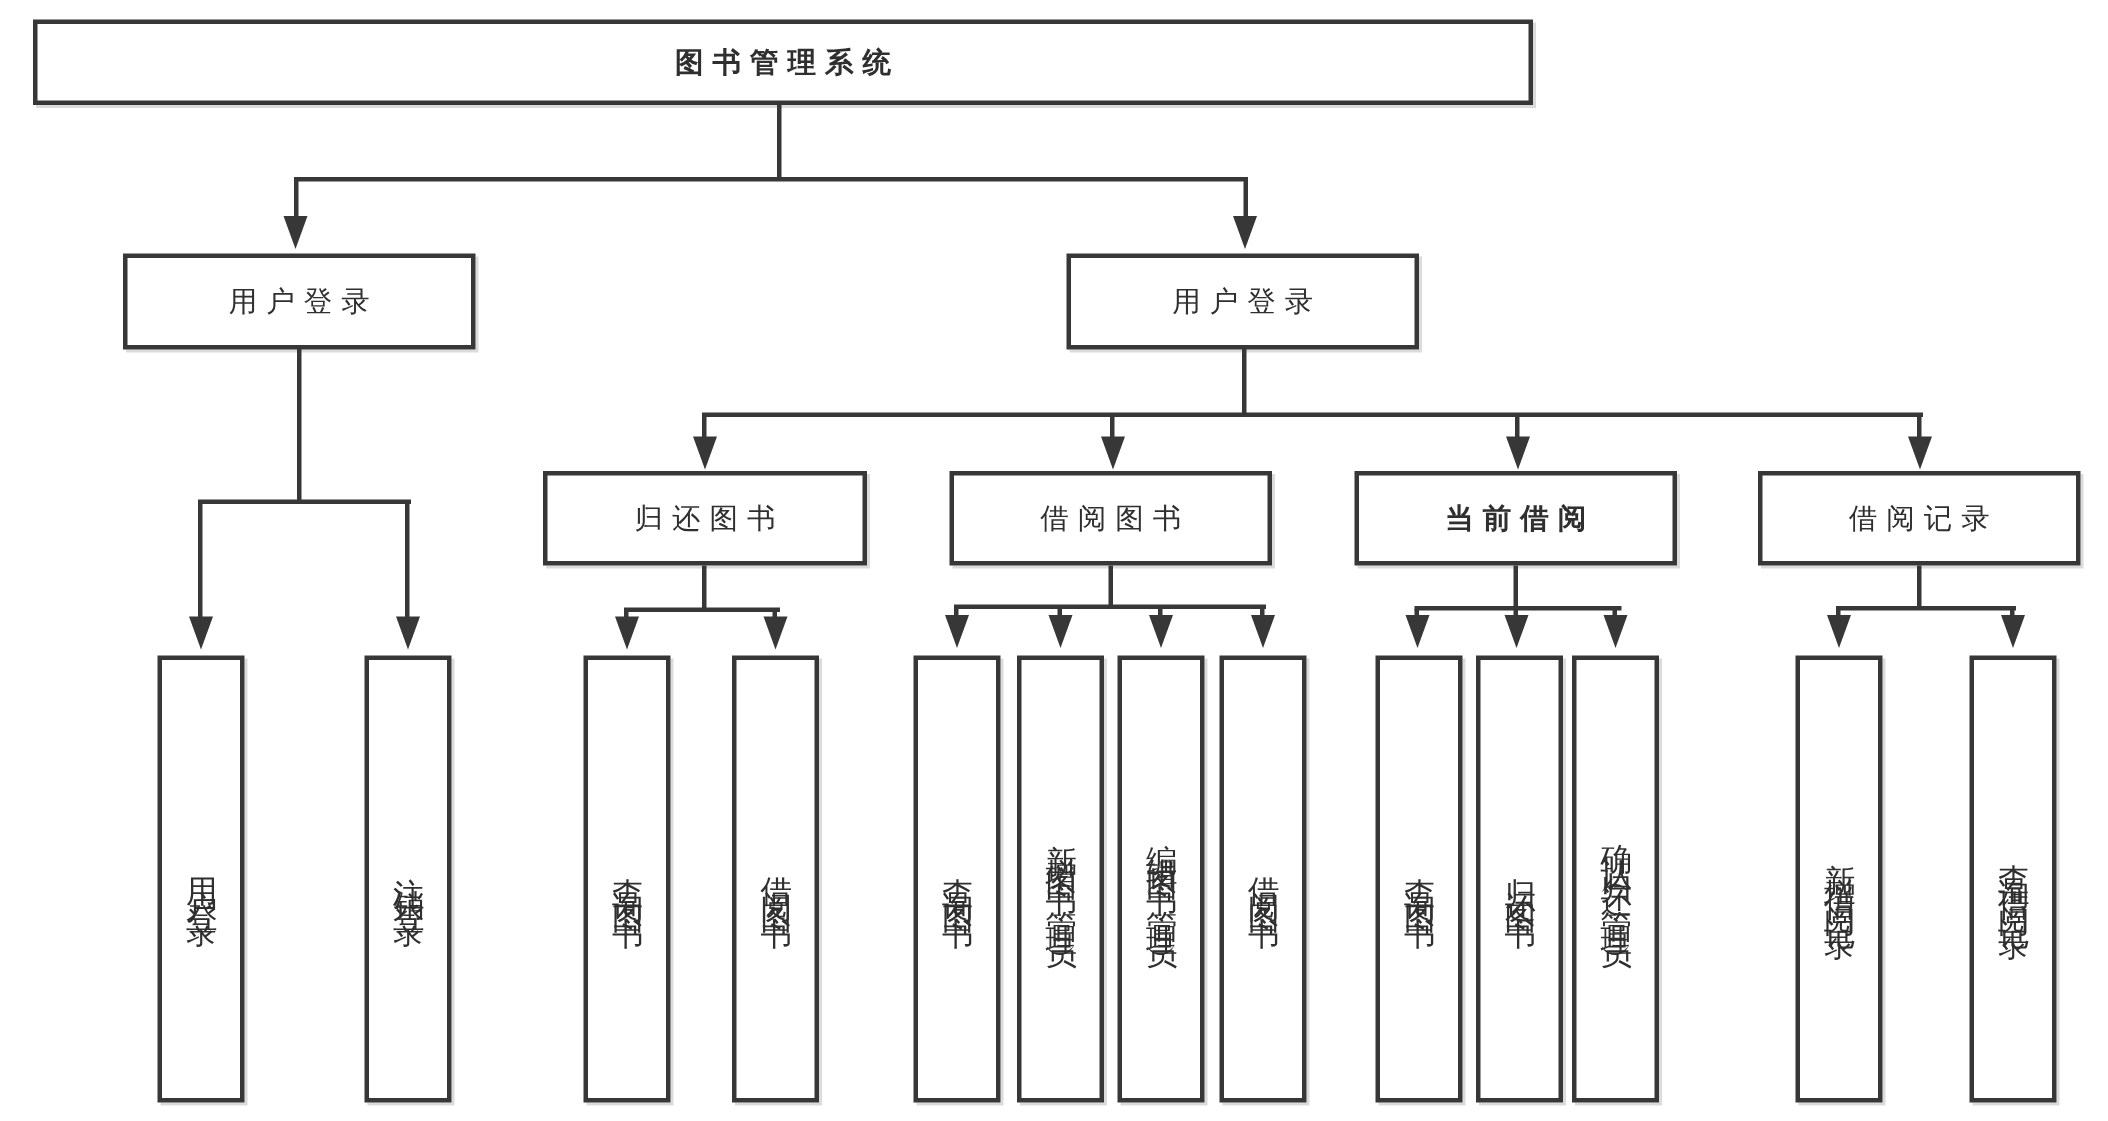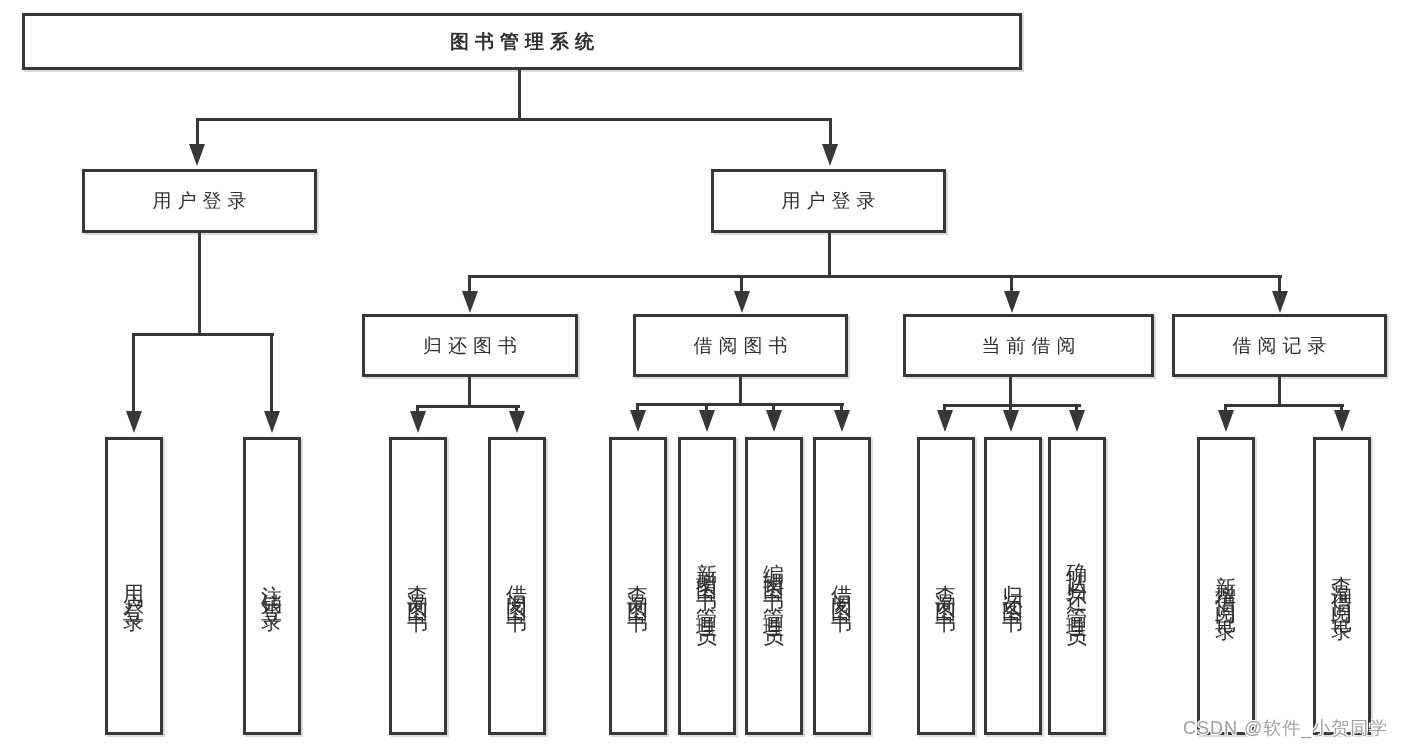--- a/index.html
+++ b/index.html
@@ -99,21 +99,21 @@
   <div class="arrow" style="left:734px; top:291px;"></div>
   <div class="arrow" style="left:1004px; top:291px;"></div>
   <div class="arrow" style="left:1272px; top:291px;"></div>
 
   <div class="box hbox" style="left:362px; top:314px; width:216px; height:63px;">
     <span>归还图书</span>
   </div>
   <div class="box hbox" style="left:633px; top:314px; width:215px; height:63px;">
     <span>借阅图书</span>
   </div>
-  <div class="box hbox" style="left:903px; top:314px; width:251px; height:63px;">
+  <div class="box hbox" style="left:903px; top:314px; width:215px; height:63px;font-weight:bold;">
     <span>当前借阅</span>
   </div>
   <div class="box hbox" style="left:1172px; top:314px; width:215px; height:63px;">
     <span>借阅记录</span>
   </div>
 
   <div class="line" style="left:468px; top:377px; width:3px; height:31px;"></div>
   <div class="line" style="left:416px; top:405px; width:104px; height:3px;"></div>
   <div class="line" style="left:416px; top:407px; width:3px; height:6px;"></div>
   <div class="line" style="left:515px; top:407px; width:3px; height:6px;"></div>
@@ -184,15 +184,14 @@
     <span>确认归还（管理员）</span>
   </div>
 
   <div class="box vbox" style="left:1197px; top:437px; width:58px; height:298px;">
     <span>新增借阅记录</span>
   </div>
   <div class="box vbox" style="left:1313px; top:437px; width:58px; height:298px;">
     <span>查询借阅记录</span>
   </div>
 
-  <div class="watermark">CSDN @软件_小贺同学</div>
 
 </div>
 
 </body></html>

